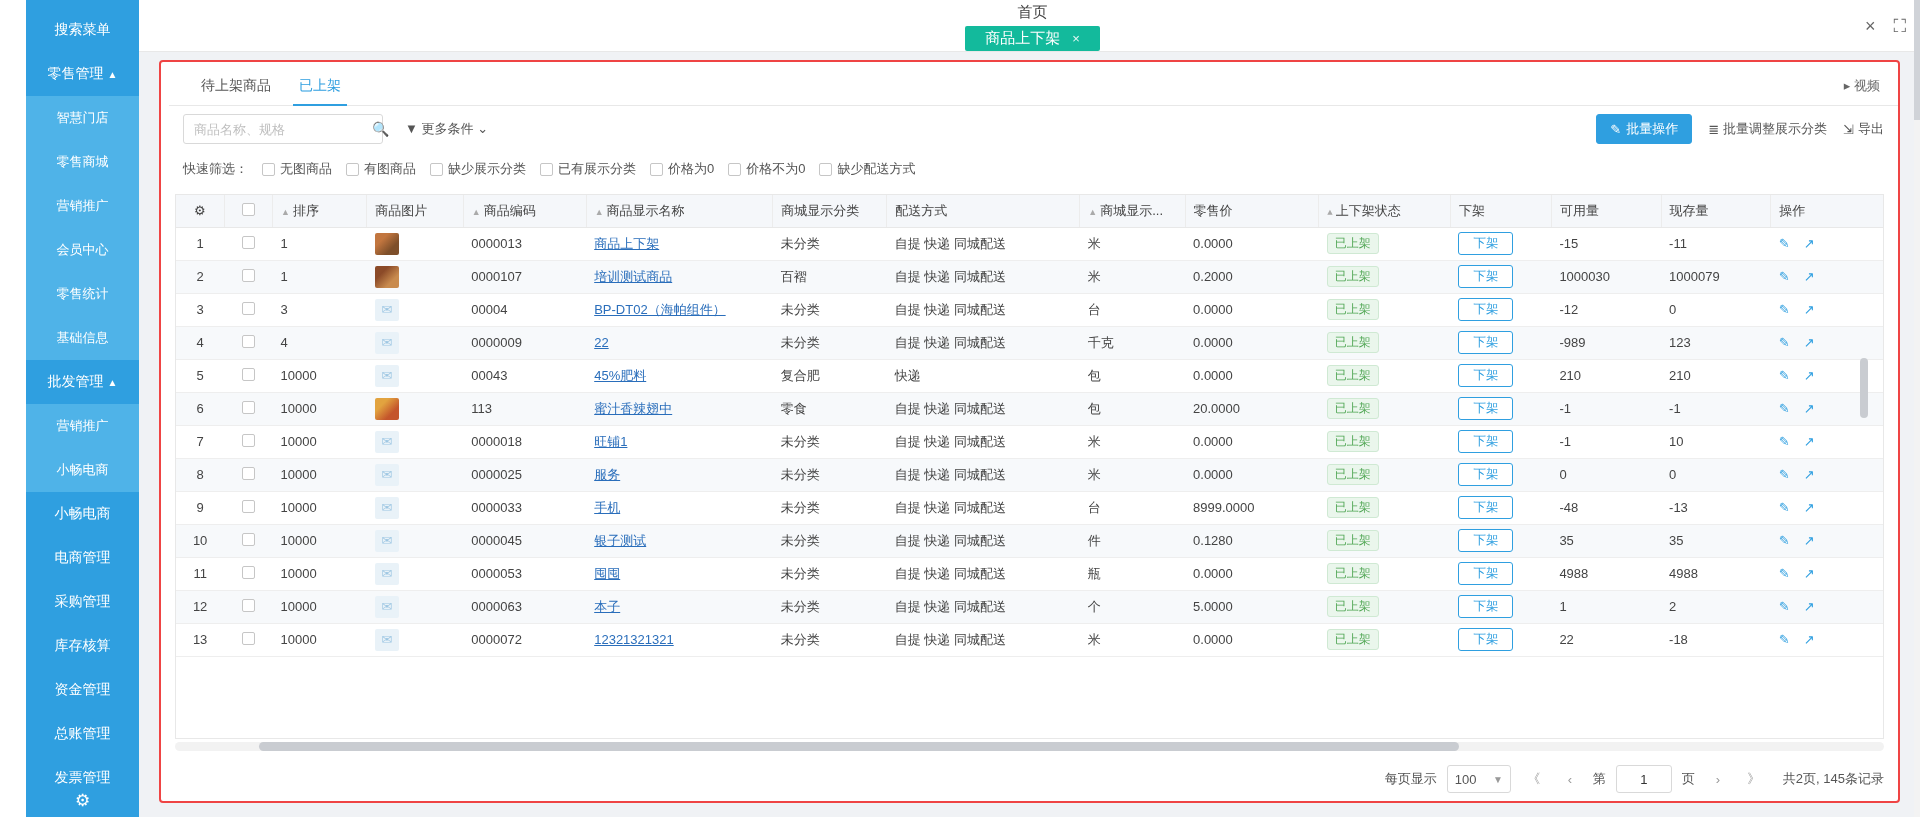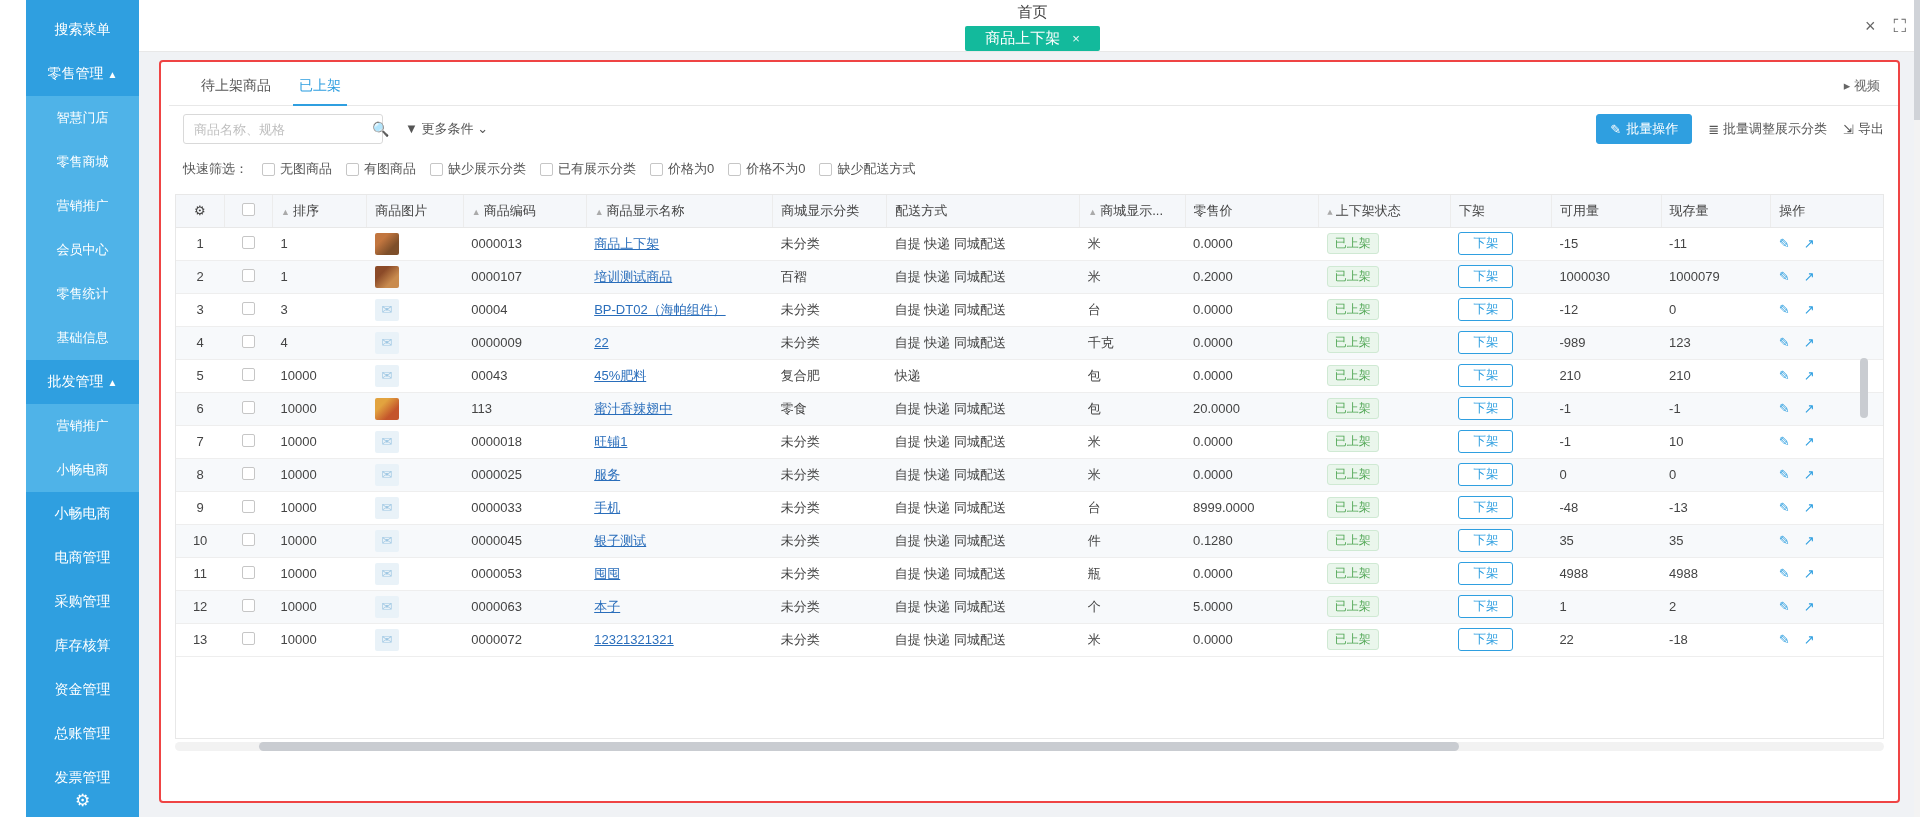--- a/index.html
+++ b/index.html
@@ -664,20 +664,43 @@
               </tr>
             </tbody>
         </table>
         <div class="vscroll"></div>
       </div>
 
       <div class="hscroll">
         <div class="thumbbar"></div>
       </div>
 
+      <div class="pager">
+        <span>每页显示</span>
+        <div class="select">
+          <span>100</span>
+          <span style="color:#999;font-size:10px;">▼</span>
+        </div>
+        <div class="pg-btn">
+            <span>《</span>
+          </div>
+        <div class="pg-btn">
+            <span>‹</span>
+          </div>
+        <span>第</span>
+        <input class="pg-input" type="text" value="1" style="">
+        <span>页</span>
+        <div class="pg-btn">
+            <span>›</span>
+          </div>
+        <div class="pg-btn">
+            <span>》</span>
+          </div>
+        <span class="total">共2页, 145条记录</span>
+      </div>
 
     </div>
 
     <div class="page-scroll">
       <div class="pt"></div>
     </div>
   </div>
 </div>
 
 </body></html>

